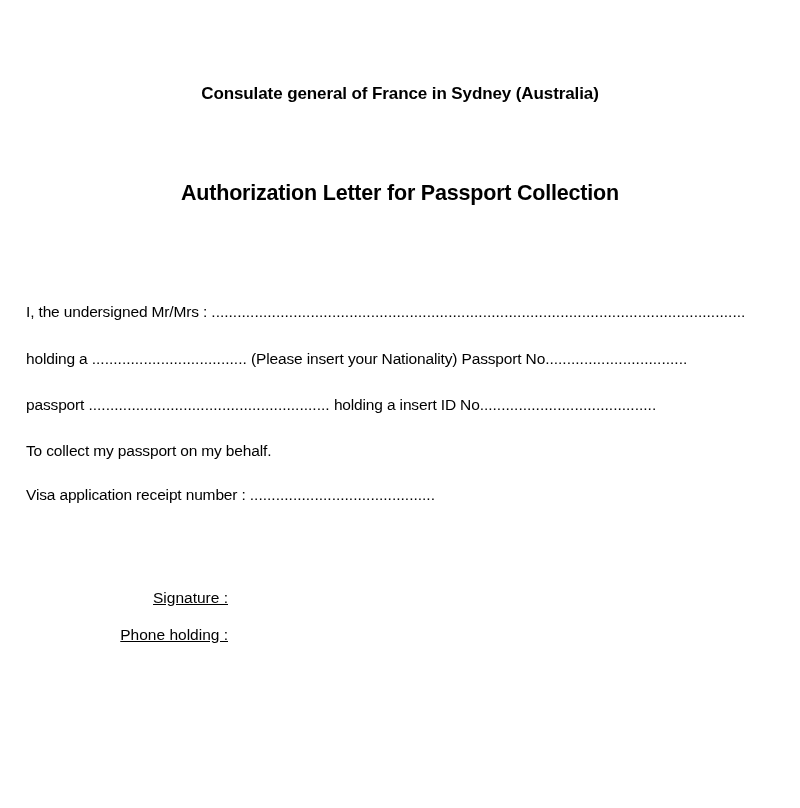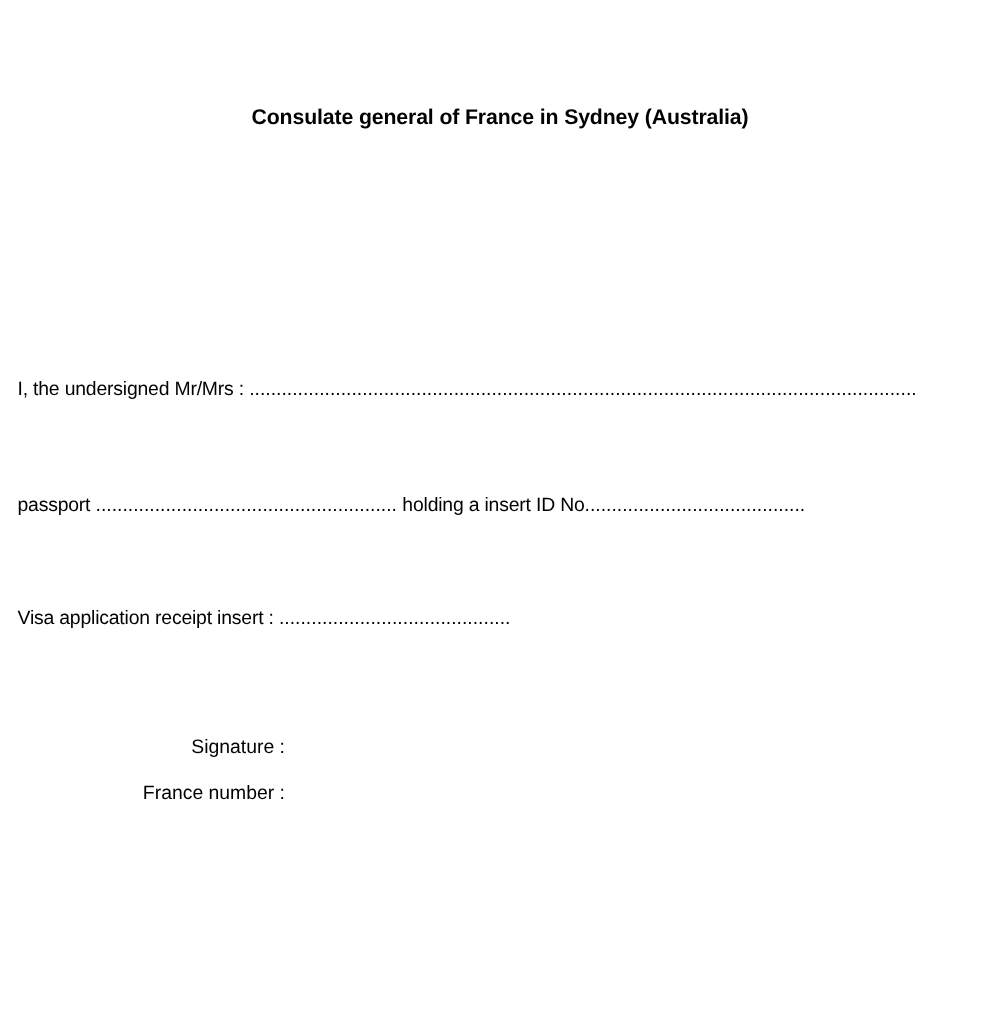--- a/index.html
+++ b/index.html
@@ -34,62 +34,70 @@
       position: absolute;
       left: 0; width: 800px;
       top: 181px;
       text-align: center;
       font-weight: bold;
       font-size: 21.5px;
       letter-spacing: -0.2px;
     }
     .line {
       position: absolute;
-      left: 14px;
+      left: 26px;
       font-size: 15.5px;
       white-space: nowrap;
       letter-spacing: -0.15px;
       text-align: right;
     }
     .dots {
       letter-spacing: 0px;
     }
     .l1 { top: 303px; }
     .l2 { top: 350px; }
     .l3 { top: 396px; }
     .l4 { top: 442px; }
     .l5 { top: 486px; }
     .sig {
       position: absolute;
       right: 424px;
       font-size: 15.5px;
       white-space: nowrap;
       text-align: right;
+      text-decoration: underline;
     }
     .s1 { top: 589px; }
     .s2 { top: 626px; }
   </style>
 </head>
 <body>
 
 <div class="page">
 
   <div class="header">Consulate general of France in Sydney (Australia)</div>
 
+  <div class="title">Authorization Letter for Passport Collection</div>
 
   <div class="line l1">
     <span>I, the undersigned Mr/Mrs : </span><span class="dots">............................................................................................................................</span>
   </div>
 
+  <div class="line l2">
+    <span>holding a </span><span class="dots">.................................... </span><span>(Please insert your Nationality) Passport No</span><span class="dots">.................................</span>
+  </div>
 
   <div class="line l3">
     <span>passport </span><span class="dots">........................................................ </span><span>holding a insert ID No</span><span class="dots">.........................................</span>
   </div>
 
+  <div class="line l4">
+    <span>To collect my passport on  my behalf.</span>
+  </div>
 
   <div class="line l5">
-    <span>Visa application receipt insert : </span><span class="dots">...........................................</span>
+    <span>Visa application receipt number : </span><span class="dots">...........................................</span>
   </div>
 
   <div class="sig s1">Signature :</div>
-  <div class="sig s2">France number :</div>
+  <div class="sig s2">Phone holding :</div>
 
 </div>
 
 </body></html>

